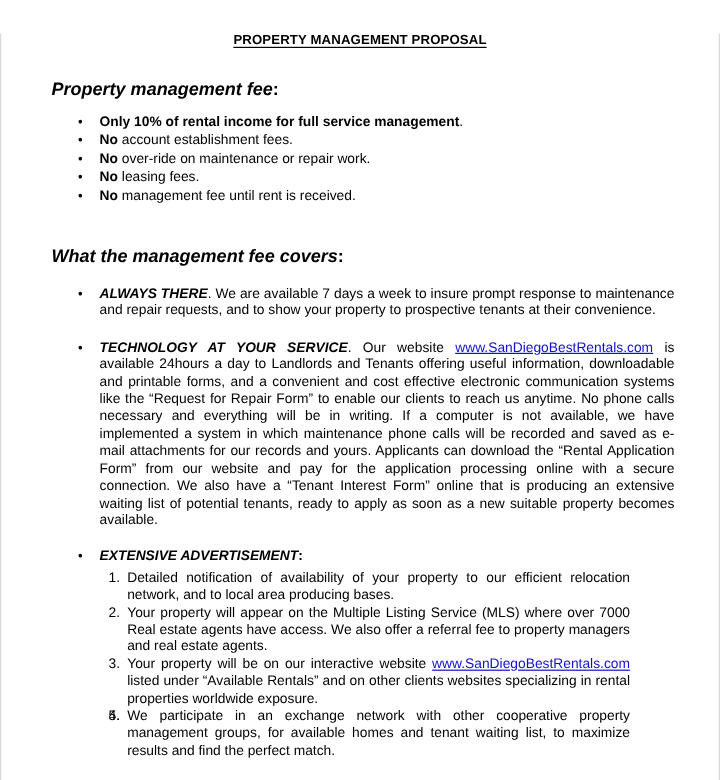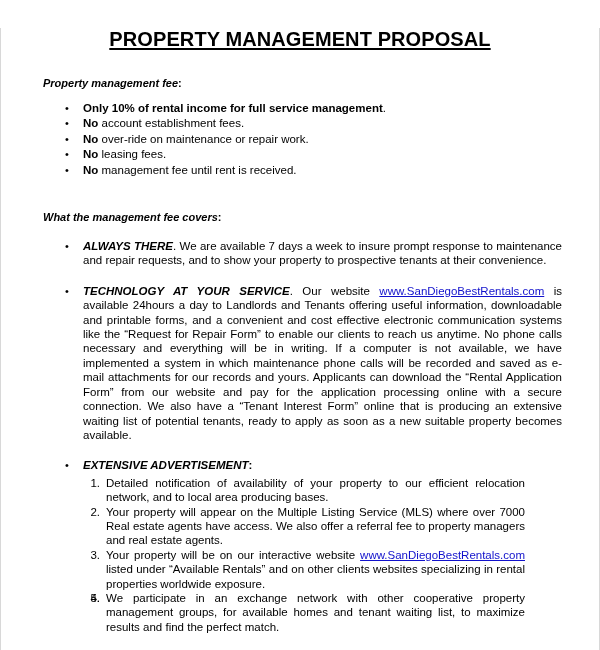--- a/index.html
+++ b/index.html
@@ -19,32 +19,32 @@
     box-sizing: border-box;
     width: 600px;
     height: 638px;
     background: #ffffff;
     border: 1px solid #d8d8d8;
     border-top: none;
     padding: 0;
   }
   .doc-title {
     text-align: center;
-    font-size: 20px;
+    font-size: 11px;
     font-weight: bold;
     letter-spacing: 0.1px;
     margin: 28px 0 0 0;
     padding: 0 38px;
   }
   .doc-title span {
     text-decoration: underline;
     text-underline-offset: 2px;
   }
   .section-heading {
-    font-size: 11px;
+    font-size: 15px;
     font-weight: bold;
     font-style: italic;
     margin: 0;
     padding: 0 0 0 42px;
   }
   .heading-block-1 { margin-top: 26px; }
   .heading-block-2 { margin-top: 34px; }
   .section-heading .plain {
     font-style: normal;
     font-weight: bold;

